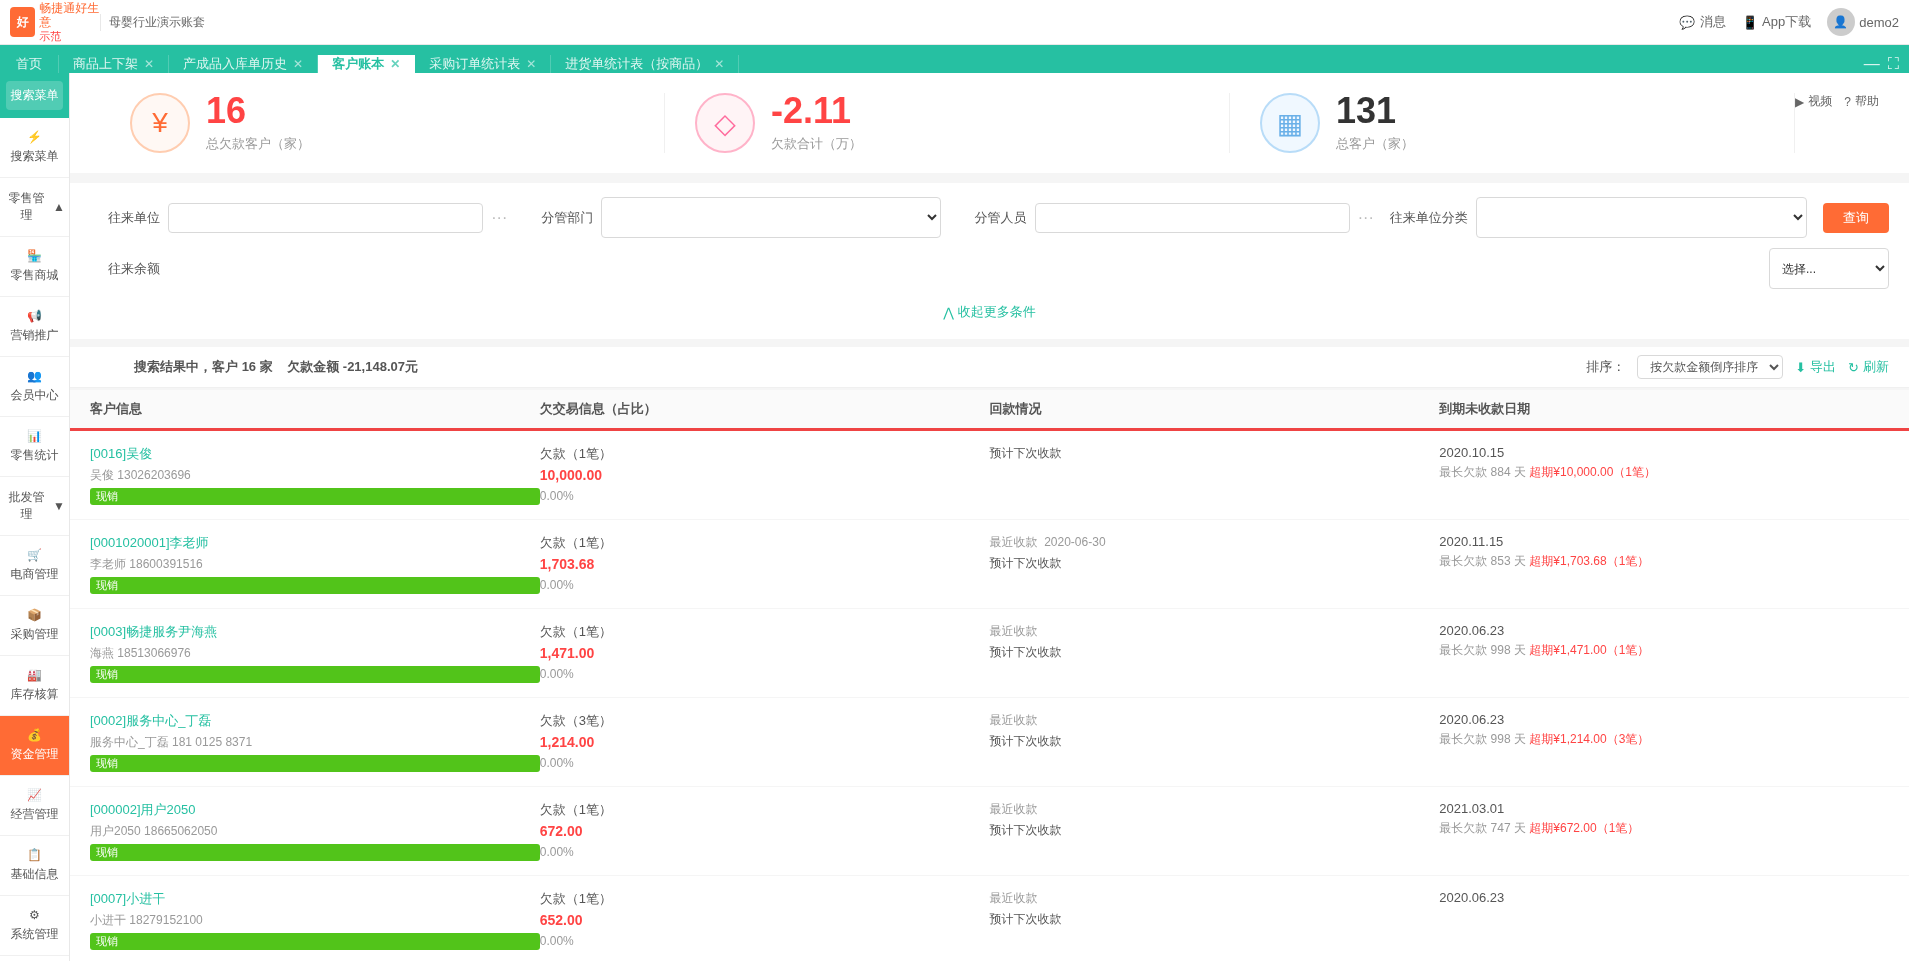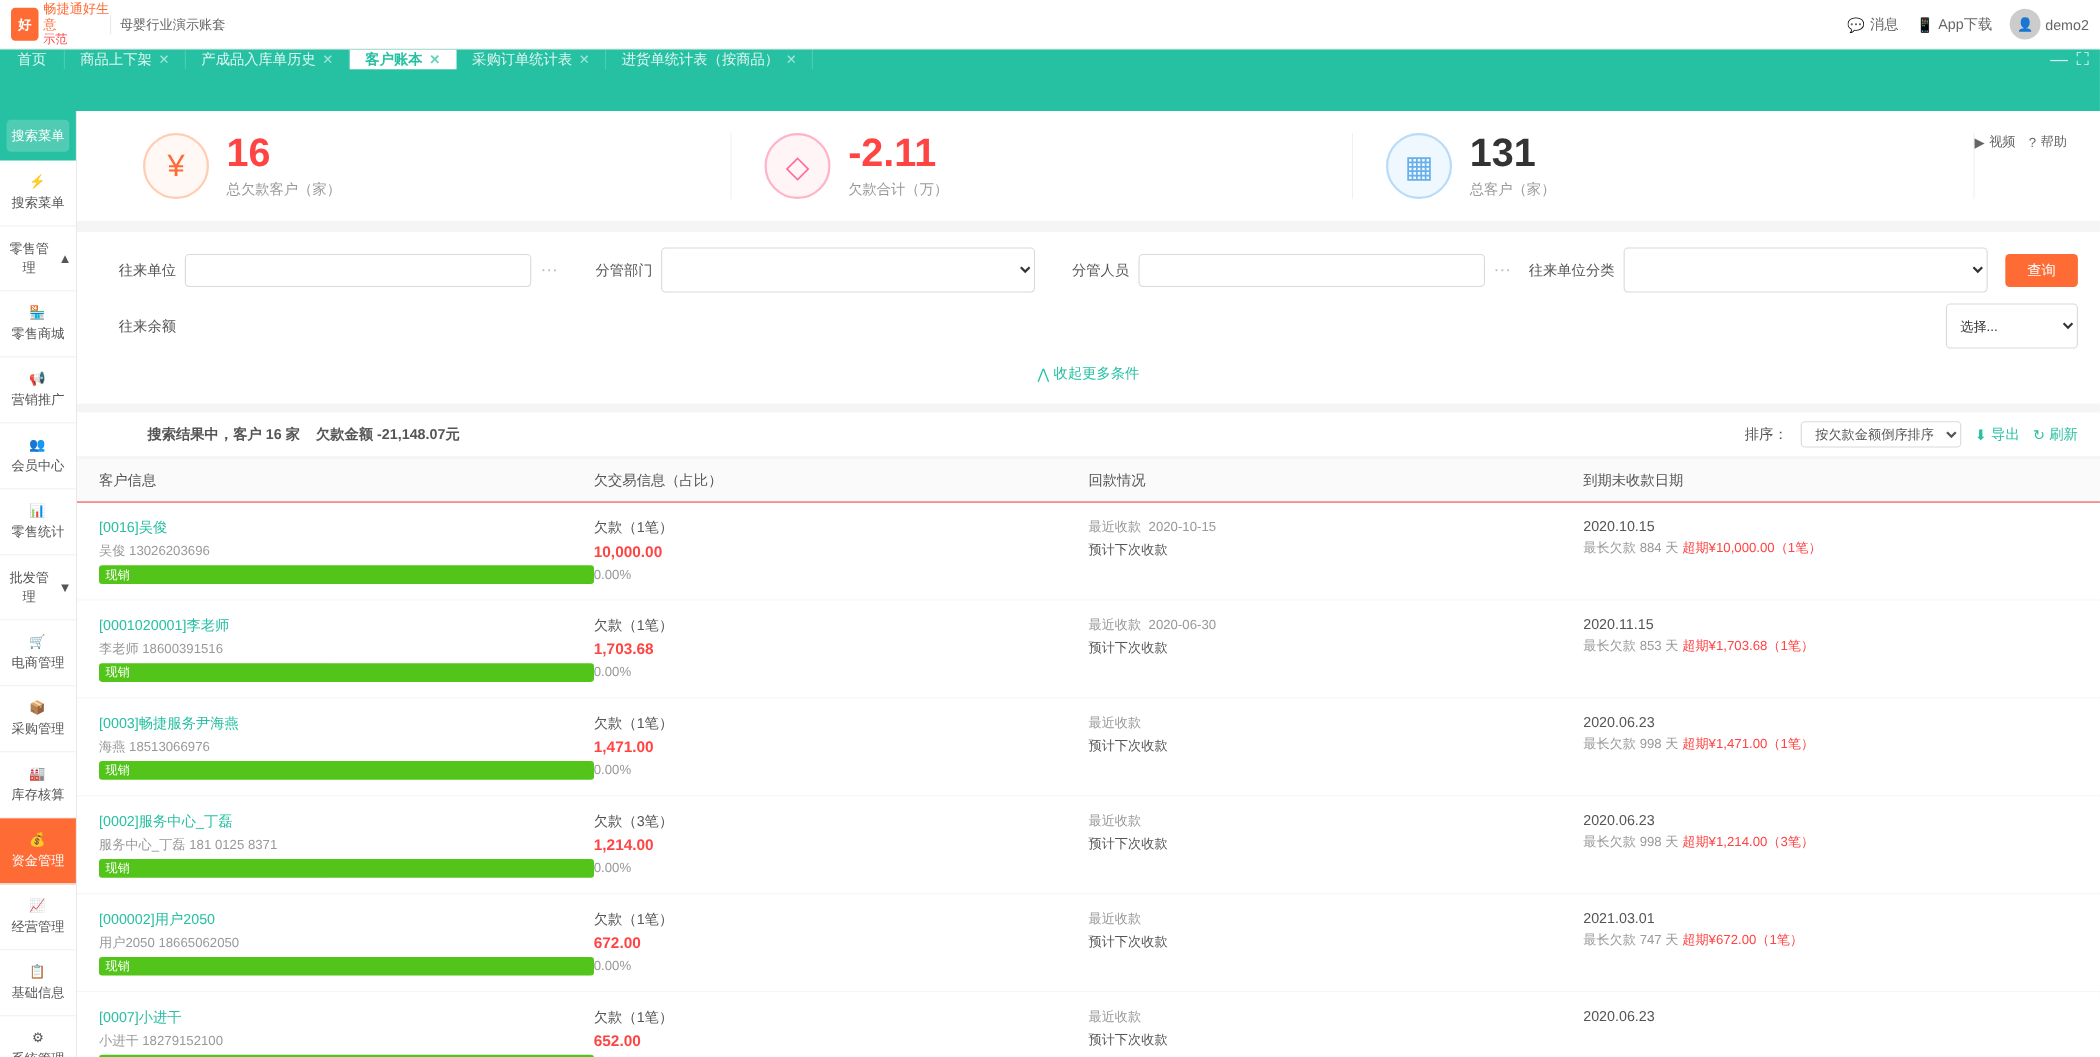--- a/index.html
+++ b/index.html
@@ -10,21 +10,21 @@
     .top-bar { height: 45px; background: #fff; display: flex; align-items: center; padding: 0 10px; border-bottom: 1px solid #e8e8e8; }
     .logo-area { width: 90px; display: flex; align-items: center; gap: 4px; }
     .logo-icon { width: 30px; height: 30px; background: #ff6b35; border-radius: 4px; display: flex; align-items: center; justify-content: center; color: #fff; font-size: 12px; font-weight: bold; }
     .logo-text { font-size: 12px; color: #ff6b35; line-height: 1.2; }
     .store-select { font-size: 12px; color: #666; border: none; background: none; cursor: pointer; padding: 0 8px; border-left: 1px solid #e8e8e8; }
     .top-right { margin-left: auto; display: flex; align-items: center; gap: 16px; }
     .top-right-item { display: flex; align-items: center; gap: 4px; font-size: 13px; color: #666; cursor: pointer; }
     .avatar { width: 28px; height: 28px; border-radius: 50%; background: #ccc; display: flex; align-items: center; justify-content: center; color: #fff; font-size: 12px; }
 
     
-    .tab-bar { height: 56px; background: #26c0a2; display: flex; align-items: flex-start; padding: 0; overflow: hidden; }
+    .tab-bar { height: 28px; background: #26c0a2; display: flex; align-items: flex-end; padding: 0; overflow: hidden; }
     .tab-item { display: flex; align-items: center; padding: 0 14px; font-size: 13px; color: rgba(255,255,255,0.85); cursor: pointer; border-right: 1px solid rgba(255,255,255,0.2); white-space: nowrap; gap: 6px; }
     .tab-item.active { background: #fff; color: #26c0a2; font-weight: bold; }
     .tab-item.home { padding: 0 16px; }
     .tab-close { font-size: 12px; opacity: 0.7; }
     .tab-bar-right { margin-left: auto; display: flex; align-items: center; padding: 0 10px; gap: 8px; }
     .tab-bar-icon { color: rgba(255,255,255,0.85); cursor: pointer; font-size: 16px; }
 
     
     .main-layout { display: flex; flex: 1; overflow: hidden; }
 
@@ -71,21 +71,21 @@
     
     .result-bar { background: #fff; padding: 8px 20px; display: flex; align-items: center; justify-content: space-between; margin-bottom: 2px; border-bottom: 1px solid #f0f0f0; }
     .result-info { font-size: 13px; color: #555; margin-left: 44px; }
     .result-info span { font-weight: bold; }
     .result-actions { display: flex; align-items: center; gap: 12px; font-size: 13px; color: #555; }
     .sort-select { border: 1px solid #d9d9d9; border-radius: 4px; padding: 3px 8px; font-size: 12px; color: #555; background: #fff; cursor: pointer; }
     .action-btn { display: flex; align-items: center; gap: 4px; cursor: pointer; color: #26c0a2; }
 
     
     .data-table { background: #fff; width: 100%; }
-    .table-header { display: grid; grid-template-columns: 2fr 2fr 2fr 2fr; padding: 10px 20px; background: #fafafa; border-bottom: 1px solid #ef4444; font-size: 13px; color: #555; font-weight: normal; }
+    .table-header { display: grid; grid-template-columns: 2fr 2fr 2fr 2fr; padding: 10px 20px; background: #fafafa; border-bottom: 3px solid #ef4444; font-size: 13px; color: #555; font-weight: bold; }
     .table-row { display: grid; grid-template-columns: 2fr 2fr 2fr 2fr; padding: 14px 20px; border-bottom: 1px solid #f5f5f5; align-items: start; }
     .cell-customer { display: flex; flex-direction: column; gap: 4px; }
     .customer-name { color: #26c0a2; font-size: 13px; cursor: pointer; }
     .customer-phone { font-size: 12px; color: #999; }
     .badge-now { display: inline-block; background: #52c41a; color: #fff; font-size: 11px; padding: 1px 6px; border-radius: 3px; }
     .cell-debt { display: flex; flex-direction: column; gap: 4px; }
     .debt-count { font-size: 13px; color: #555; }
     .debt-amount { color: #ff4444; font-size: 14px; font-weight: bold; }
     .debt-percent { font-size: 12px; color: #999; margin-top: 2px; }
     .cell-repay { display: flex; flex-direction: column; gap: 4px; }
@@ -344,21 +344,20 @@
         <span class="customer-name">[0016]吴俊</span>
         <span class="customer-phone">吴俊 13026203696</span>
         <span class="badge-now">现销</span>
       </div>
       <div class="cell-debt">
         <span class="debt-count">欠款（1笔）</span>
         <span class="debt-amount">10,000.00</span>
         <span class="debt-percent">0.00%</span>
       </div>
       <div class="cell-repay">
-        <span class="repay-label">最近收款&nbsp;&nbsp;2020-10-15</span>
         <span class="repay-value">预计下次收款</span>
       </div>
       <div class="cell-overdue">
         <span class="overdue-date">2020.10.15</span>
         <span class="overdue-days">最长欠款 884 天&nbsp;<span class="overdue-link">超期¥10,000.00（1笔）</span></span>
       </div>
     </div>
             <div class="table-row">
       <div class="cell-customer">
         <span class="customer-name">[0001020001]李老师</span>

